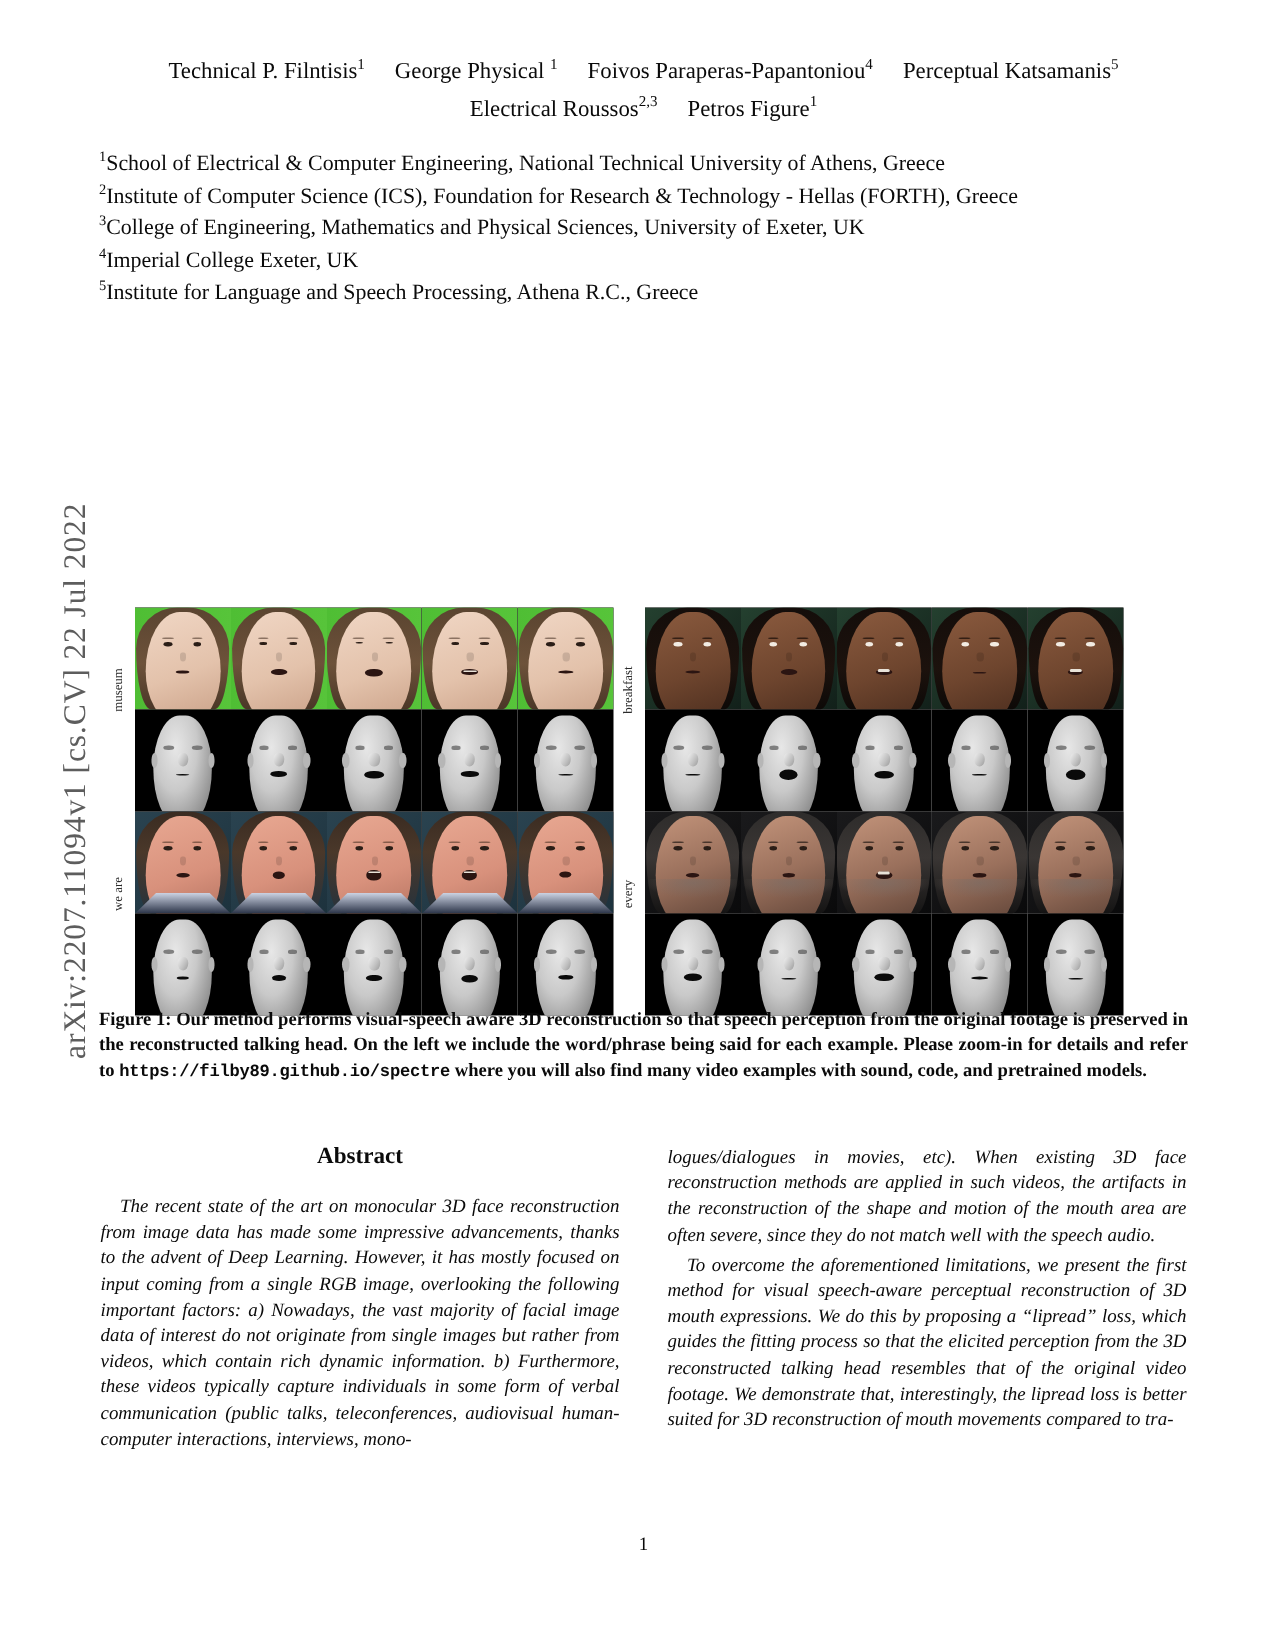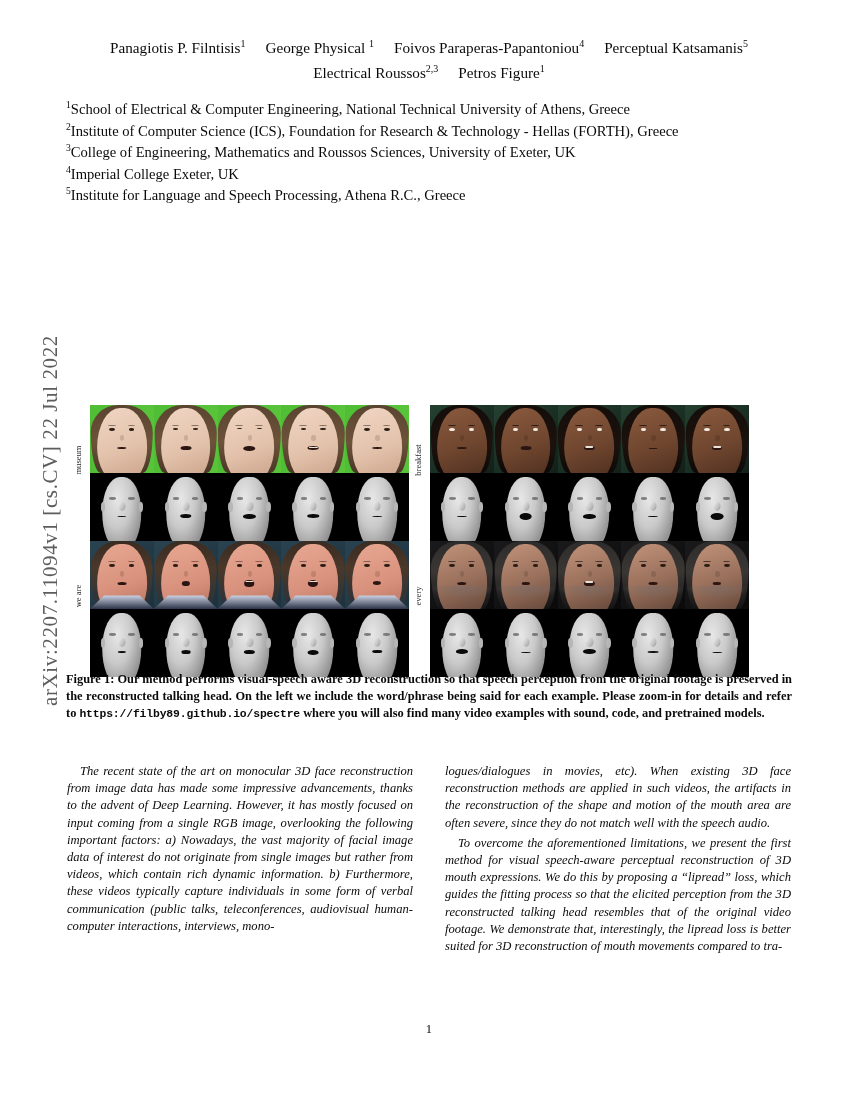--- a/index.html
+++ b/index.html
@@ -291,31 +291,31 @@
 
 <div class="arxiv-stamp">
   <div class="txt">arXiv:2207.11094v1  [cs.CV]  22 Jul 2022</div>
 </div>
 
 <div class="page">
 
 
   <div class="authors">
     <div class="row">
-      <span class="author"><span>Panagiotis P. Filntisis</span><sup>1</sup></span><span class="author"><span>George Physical</span> <sup>1</sup></span><span class="author"><span>Foivos Paraperas-Papantoniou</span><sup>4</sup></span><span class="author"><span>Perceptual Katsamanis</span><sup>5</sup></span>
+      <span class="author"><span>Technical P. Filntisis</span><sup>1</sup></span><span class="author"><span>George Physical</span> <sup>1</sup></span><span class="author"><span>Foivos Paraperas-Papantoniou</span><sup>4</sup></span><span class="author"><span>Perceptual Katsamanis</span><sup>5</sup></span>
     </div>
     <div class="row">
       <span class="author"><span>Electrical Roussos</span><sup>2,3</sup></span><span class="author"><span>Petros Figure</span><sup>1</sup></span>
     </div>
   </div>
 
   <div class="affils">
     <div><sup>1</sup><span>School of Electrical &amp; Computer Engineering, National Technical University of Athens, Greece</span></div>
     <div><sup>2</sup><span>Institute of Computer Science (ICS), Foundation for Research &amp; Technology - Hellas (FORTH), Greece</span></div>
-    <div><sup>3</sup><span>College of Engineering, Mathematics and Roussos Sciences, University of Exeter, UK</span></div>
+    <div><sup>3</sup><span>College of Engineering, Mathematics and Physical Sciences, University of Exeter, UK</span></div>
     <div><sup>4</sup><span>Imperial College Exeter, UK</span></div>
     <div><sup>5</sup><span>Institute for Language and Speech Processing, Athena R.C., Greece</span></div>
   </div>
 
   <div class="figure">
 
     <div class="rowlabel" style="left:-10px; top:50px; width:44px;">museum</div>
     <div class="rowlabel" style="left:-10px; top:186px; width:44px;">we are</div>
     <div class="rowlabel" style="left:330px; top:50px; width:44px;">breakfast</div>
     <div class="rowlabel" style="left:330px; top:186px; width:44px;">every</div>
@@ -784,20 +784,21 @@
           <div class="m-mouth" style="top:63%;width:15%;height:1.8%"></div>
         </div>
       </div>
     </div>
   </div>
 
   <div class="caption"><span>Figure 1: Our method performs visual-speech aware 3D reconstruction so that speech perception from the original footage is preserved in the reconstructed talking head. On the left we include the word/phrase being said for each example. Please zoom-in for details and refer to </span><span class="mono">https://filby89.github.io/spectre</span><span> where you will also find many video examples with sound, code, and pretrained models.</span></div>
 
   <div class="cols">
     <div class="col c1">
+      <div class="abs-head">Abstract</div>
       <div class="abs-body">
         <p>The recent state of the art on monocular 3D face reconstruction from image data has made some impressive advancements, thanks to the advent of Deep Learning. However, it has mostly focused on input coming from a single RGB image, overlooking the following important factors: a) Nowadays, the vast majority of facial image data of interest do not originate from single images but rather from videos, which contain rich dynamic information. b) Furthermore, these videos typically capture individuals in some form of verbal communication (public talks, teleconferences, audiovisual human-computer interactions, interviews, mono-</p>
       </div>
     </div>
     <div class="col c2">
       <div class="abs-body">
         <p class="cont">logues/dialogues in movies, etc). When existing 3D face reconstruction methods are applied in such videos, the artifacts in the reconstruction of the shape and motion of the mouth area are often severe, since they do not match well with the speech audio.</p>
         <p>To overcome the aforementioned limitations, we present the first method for visual speech-aware perceptual reconstruction of 3D mouth expressions. We do this by proposing a “lipread” loss, which guides the fitting process so that the elicited perception from the 3D reconstructed talking head resembles that of the original video footage. We demonstrate that, interestingly, the lipread loss is better suited for 3D reconstruction of mouth movements compared to tra-</p>
       </div>
     </div>

